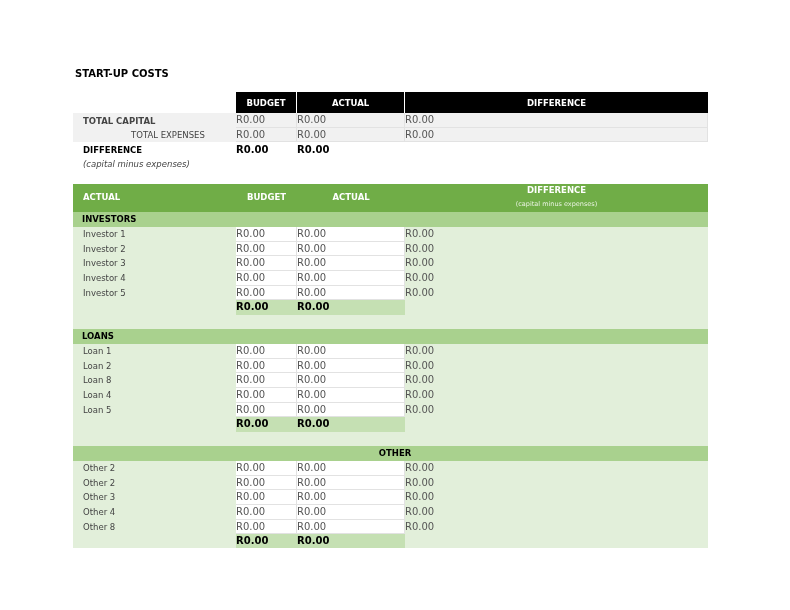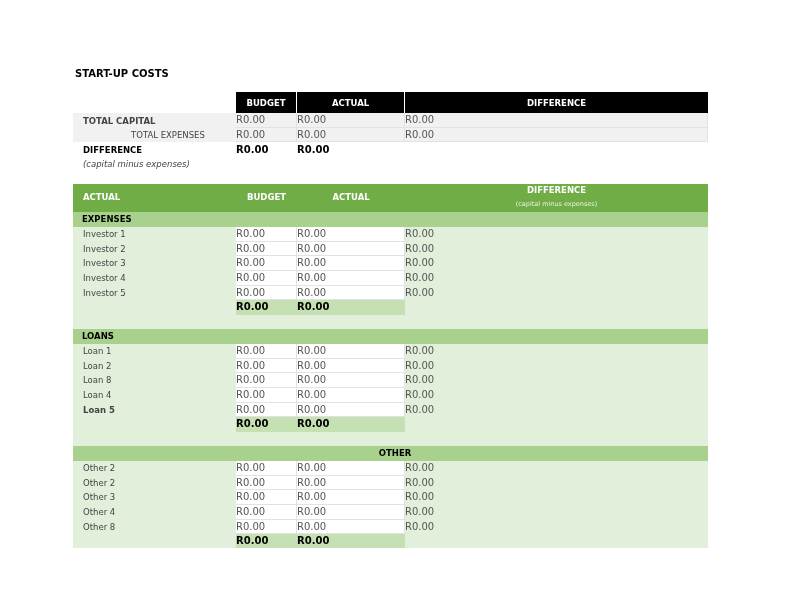--- a/index.html
+++ b/index.html
@@ -45,21 +45,21 @@
 <div class="abs txt" style="left:83px;top:157px;font-style:italic;">(capital minus expenses)</div>
 
 <div class="abs lgreen" style="left:73px;top:184px;width:635px;height:364px;"></div>
 <div class="abs ghdr" style="left:73px;top:184px;width:635px;height:28px;"></div>
 <div class="abs" style="left:83px;top:192px;font-size:8.5px;font-weight:bold;color:#fff;">ACTUAL</div>
 <div class="abs" style="left:236px;top:192px;width:61px;text-align:center;font-size:8.5px;font-weight:bold;color:#fff;">BUDGET</div>
 <div class="abs" style="left:297px;top:192px;width:108px;text-align:center;font-size:8.5px;font-weight:bold;color:#fff;">ACTUAL</div>
 <div class="abs" style="left:405px;top:185px;width:303px;text-align:center;font-size:8.5px;font-weight:bold;color:#fff;">DIFFERENCE</div>
 <div class="abs" style="left:405px;top:200px;width:303px;text-align:center;font-size:6.5px;color:#eaf3e2;">(capital minus expenses)</div>
 
-<div class="abs band" style="left:73px;top:212px;width:635px;height:15px;">EXPENSES</div>
+<div class="abs band" style="left:73px;top:212px;width:635px;height:15px;">INVESTORS</div>
 
 <div class="abs txt" style="left:83px;top:227px;">Investor 1</div>
 <div class="abs num cellbox" style="left:236px;top:227px;width:61px;height:15px;">R0.00</div>
 <div class="abs num cellbox" style="left:297px;top:227px;width:108px;height:15px;">R0.00</div>
 <div class="abs num" style="left:405px;top:227px;width:303px;">R0.00</div>
 
 <div class="abs txt" style="left:83px;top:242px;">Investor 2</div>
 <div class="abs num cellbox" style="left:236px;top:242px;width:61px;height:14px;">R0.00</div>
 <div class="abs num cellbox" style="left:297px;top:242px;width:108px;height:14px;">R0.00</div>
 <div class="abs num" style="left:405px;top:242px;width:303px;">R0.00</div>
@@ -97,21 +97,21 @@
 <div class="abs txt" style="left:83px;top:373px;">Loan 8</div>
 <div class="abs num cellbox" style="left:236px;top:373px;width:61px;height:15px;">R0.00</div>
 <div class="abs num cellbox" style="left:297px;top:373px;width:108px;height:15px;">R0.00</div>
 <div class="abs num" style="left:405px;top:373px;width:303px;">R0.00</div>
 
 <div class="abs txt" style="left:83px;top:388px;">Loan 4</div>
 <div class="abs num cellbox" style="left:236px;top:388px;width:61px;height:15px;">R0.00</div>
 <div class="abs num cellbox" style="left:297px;top:388px;width:108px;height:15px;">R0.00</div>
 <div class="abs num" style="left:405px;top:388px;width:303px;">R0.00</div>
 
-<div class="abs txt" style="left:83px;top:403px;font-weight:bold;">Loan 5</div>
+<div class="abs txt" style="left:83px;top:403px;">Loan 5</div>
 <div class="abs num cellbox" style="left:236px;top:403px;width:61px;height:14px;">R0.00</div>
 <div class="abs num cellbox" style="left:297px;top:403px;width:108px;height:14px;">R0.00</div>
 <div class="abs num" style="left:405px;top:403px;width:303px;">R0.00</div>
 
 <div class="abs num bold tot" style="left:236px;top:417px;width:61px;height:15px;">R0.00</div>
 <div class="abs num bold tot" style="left:297px;top:417px;width:108px;height:15px;">R0.00</div>
 
 <div class="abs band" style="left:73px;top:446px;width:635px;height:15px;text-align:center;">OTHER</div>
 
 <div class="abs txt" style="left:83px;top:461px;">Other 2</div>

